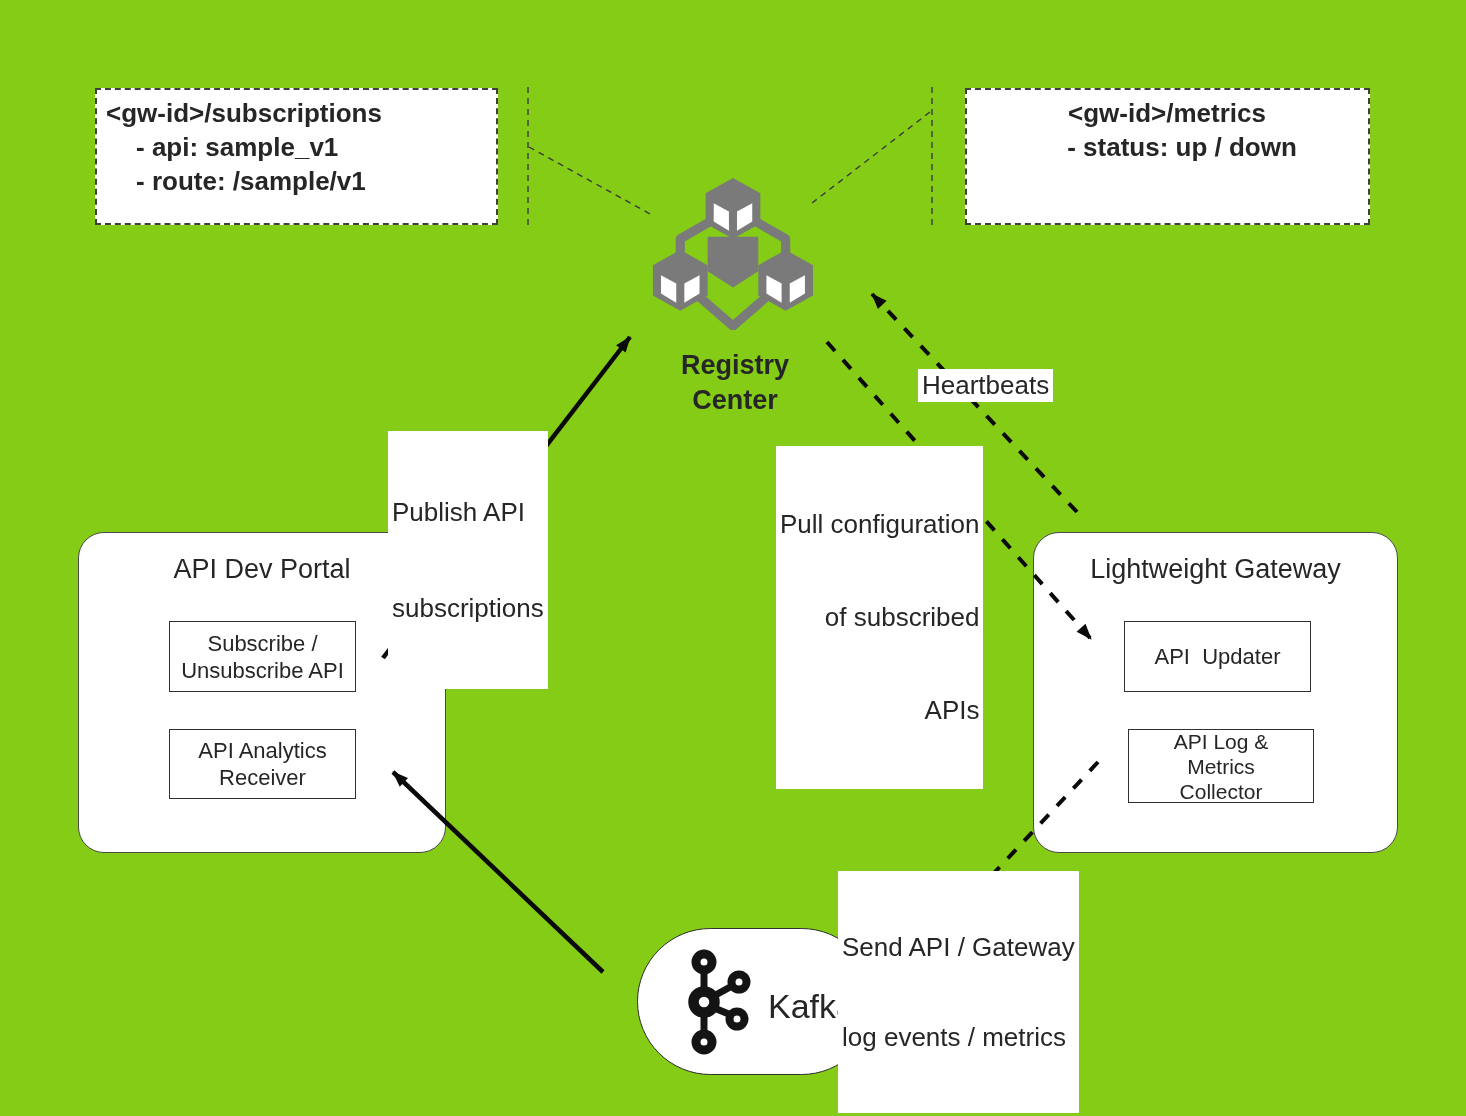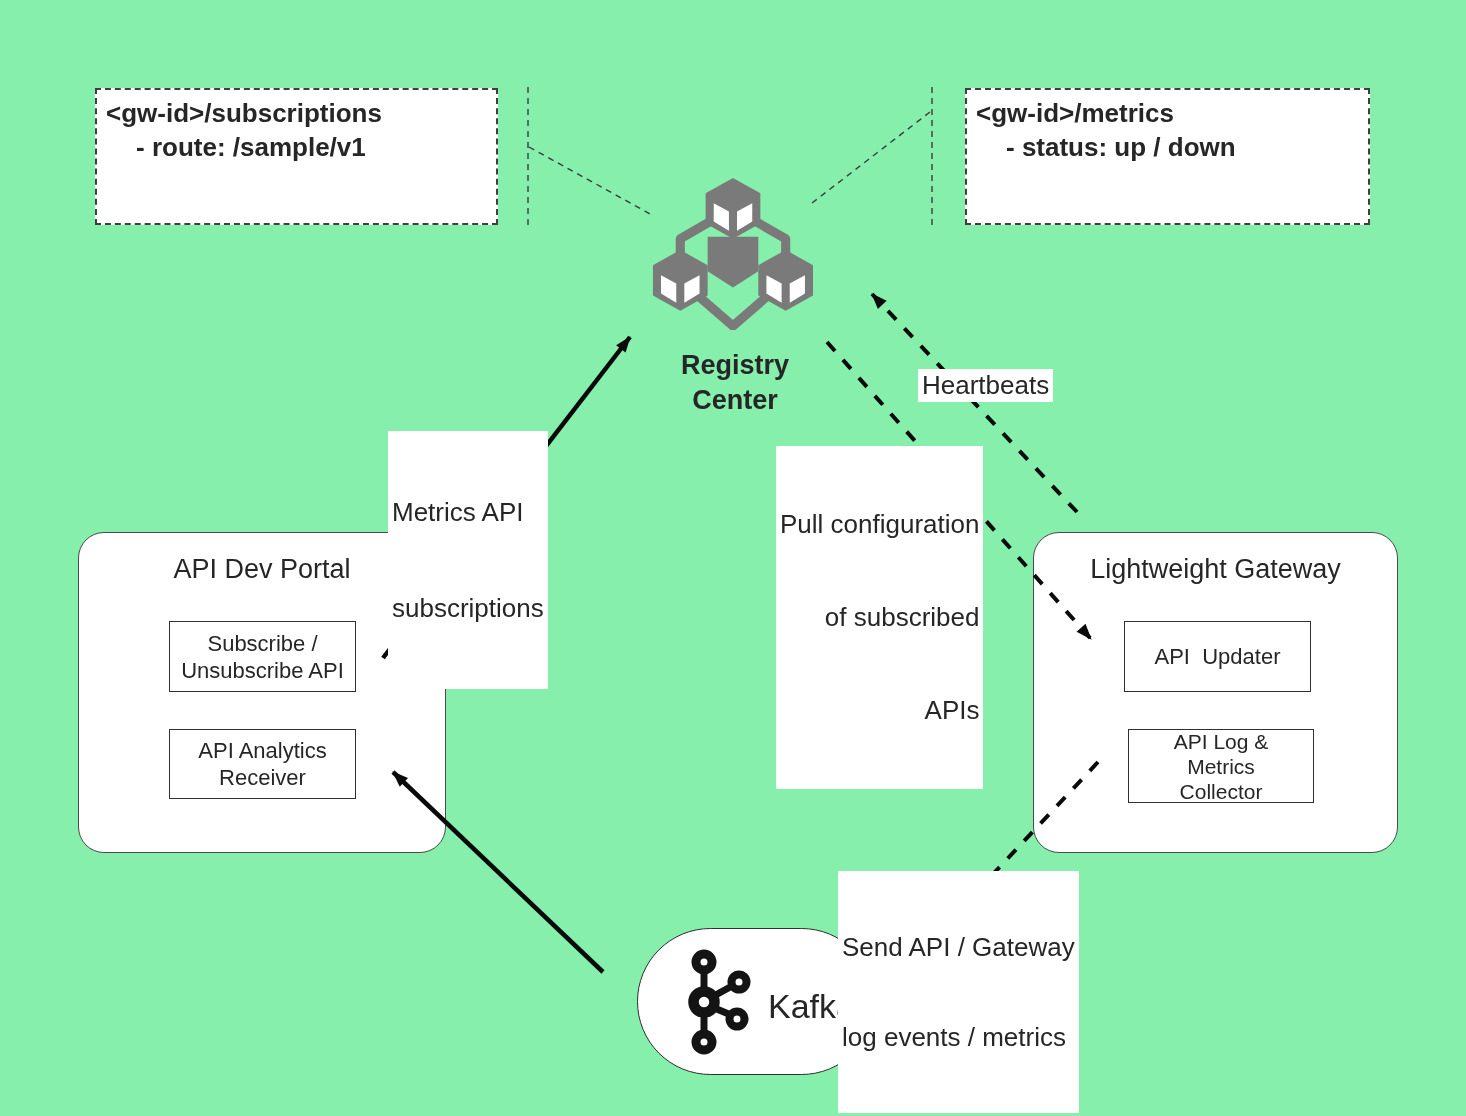--- a/index.html
+++ b/index.html
@@ -1,17 +1,17 @@
 <!DOCTYPE html>
 <html><head>
 <meta charset="utf-8">
 <style>
   html,body{margin:0;padding:0;background:#ffffff;}
   .canvas{
-    position:relative;width:1466px;height:1116px;background:#86efac;overflow:hidden;
+    position:relative;width:1466px;height:1116px;background:#84cc16;overflow:hidden;
     font-family:"Liberation Sans",sans-serif;color:#262626;
   }
   
   .ann-box{
     position:absolute;border:2px dashed #3f3f3f;background:#ffffff;
     box-sizing:border-box;padding:6px 10px 0 9px;z-index:1;
   }
   .ann-title{font-weight:bold;font-size:26px;line-height:34px;white-space:pre;}
   .ann-item{font-weight:bold;font-size:26px;line-height:34px;padding-left:30px;white-space:pre;}
   
@@ -49,24 +49,25 @@
     font-size:26px;line-height:31px;white-space:pre;
   }
 </style>
 </head>
 <body>
 
 <div class="canvas">
 
   <div class="ann-box" style="left:95px;top:88px;width:403px;height:137px;">
     <div class="ann-title">&lt;gw-id&gt;/subscriptions</div>
+    <div class="ann-item">- api: sample_v1</div>
     <div class="ann-item">- route: /sample/v1</div>
   </div>
 
-  <div class="ann-box" style="left:965px;top:88px;width:405px;height:137px;">
+  <div class="ann-box" style="left:965px;top:88px;width:405px;height:137px;text-align:center;">
     <div class="ann-title">&lt;gw-id&gt;/metrics</div>
     <div class="ann-item">- status: up / down</div>
   </div>
 
   <svg class="registry-icon" style="left:646px;top:178px;" width="178" height="152" viewBox="0 0 174 150">
     <g fill="none" stroke="#7a7a7a" stroke-width="9" stroke-linejoin="round">
       <path d="M 85 30 L 33 60 L 33 101 L 85 146 L 137 101 L 137 60 Z"></path>
     </g>
     <polygon points="60,58 110,58 110,92 85,108 60,92" fill="#7a7a7a"></polygon>
     <g>
@@ -151,21 +152,21 @@
     </g>
 
     <g stroke="#0a0a0a" stroke-width="4" stroke-dasharray="12 12" fill="none" marker-end="url(#arrow)">
       <path d="M 827 342 L 1091 639"></path>
       <path d="M 1077 512 L 872 294"></path>
       <path d="M 1098 762 L 906 967"></path>
     </g>
   </svg>
 
   <div class="edge-label" style="left:388px;top:431px;line-height:32px;">
-    <div>Metrics API</div>
+    <div>Publish API</div>
     <div>subscriptions</div>
   </div>
 
   <div class="edge-label" style="left:776px;top:446px;text-align:right;">
     <div>Pull configuration</div>
     <div>of subscribed</div>
     <div>APIs</div>
   </div>
 
   <div class="edge-label" style="left:918px;top:369px;">Heartbeats</div>

